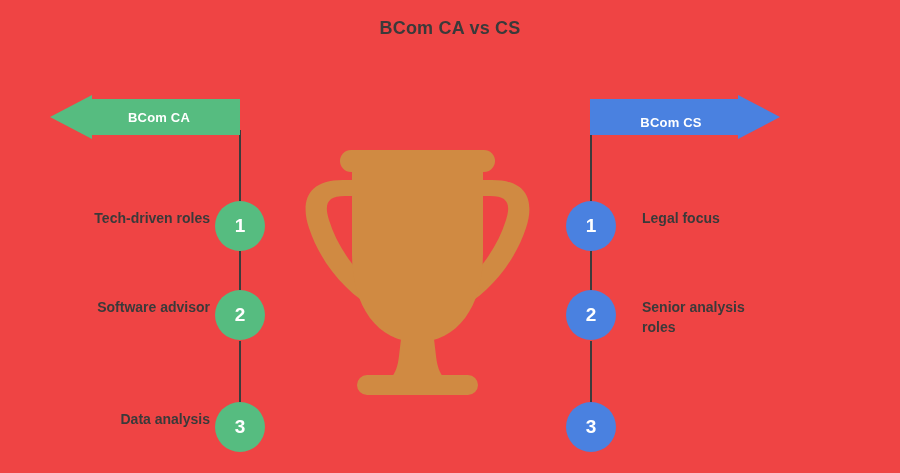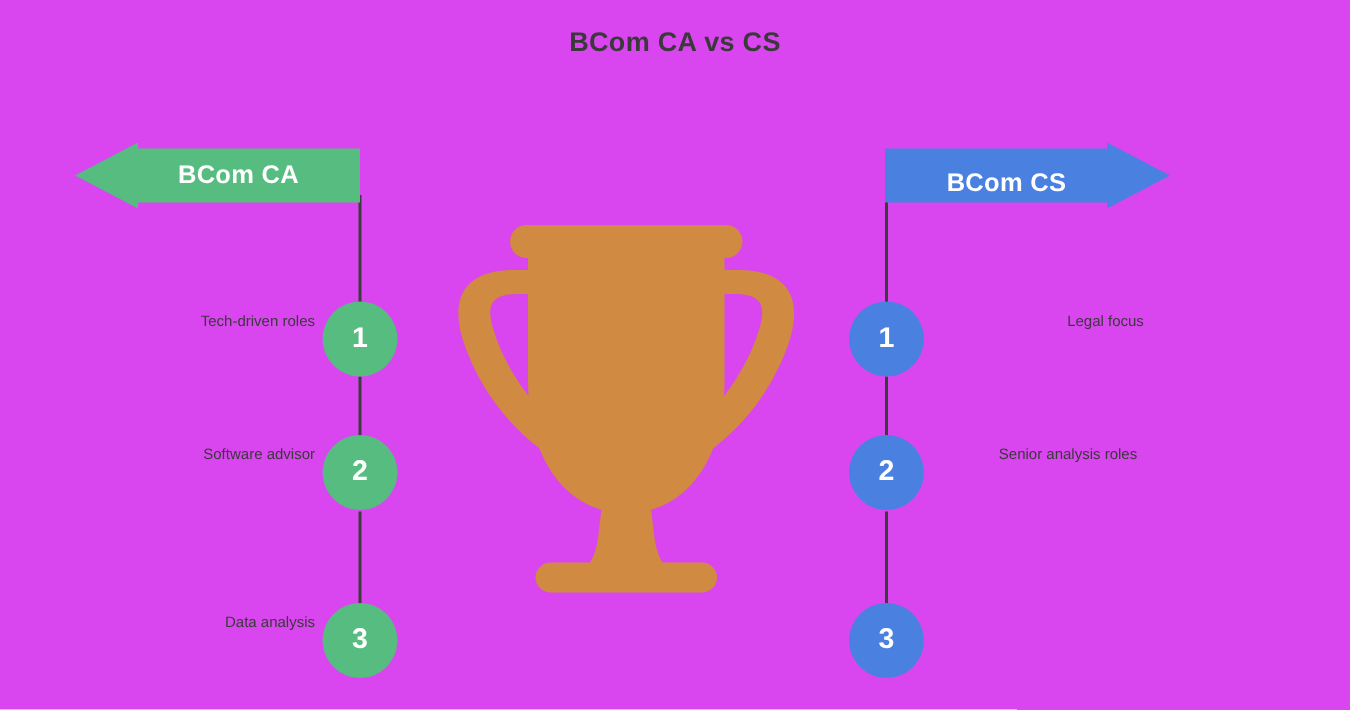--- a/index.html
+++ b/index.html
@@ -8,21 +8,21 @@
     background: #ffffff;
   }
   body {
     font-family: "Liberation Sans", sans-serif;
     -webkit-font-smoothing: antialiased;
   }
   #infographic {
     position: relative;
     width: 900px;
     height: 473px;
-    background: #d946ef;
+    background: #ef4444;
     overflow: hidden;
   }
 
   
   .page-title {
     position: absolute;
     top: 18px;
     left: 0;
     width: 900px;
     text-align: center;
@@ -37,21 +37,21 @@
     position: absolute;
     height: 44px;
     display: flex;
     align-items: center;
     justify-content: center;
   }
   .arrow-banner .arrow-label {
     position: relative;
     z-index: 2;
     color: #ffffff;
-    font-size: 17px;
+    font-size: 13px;
     font-weight: bold;
     letter-spacing: 0.2px;
   }
   .arrow-shape {
     position: absolute;
     inset: 0;
     z-index: 1;
   }
   .arrow-shape svg { display: block; width: 100%; height: 100%; }
 
@@ -89,32 +89,32 @@
     font-size: 19px;
     font-weight: bold;
     z-index: 5;
   }
   .circle-green { background: #56BC80; }
   .circle-blue  { background: #4A81E0; }
 
   
   .step-label {
     position: absolute;
-    font-size: 10px;
-    font-weight: normal;
+    font-size: 14px;
+    font-weight: bold;
     color: #3a3a3a;
     line-height: 1.45;
   }
   .step-label.left-side {
     text-align: right;
     right: 690px;   
     width: 200px;
   }
   .step-label.right-side {
-    text-align: center;
+    text-align: left;
     left: 642px;
     width: 190px;
   }
 
   
   #trophy {
     position: absolute;
     left: 295px;
     top: 142px;
     width: 245px;

